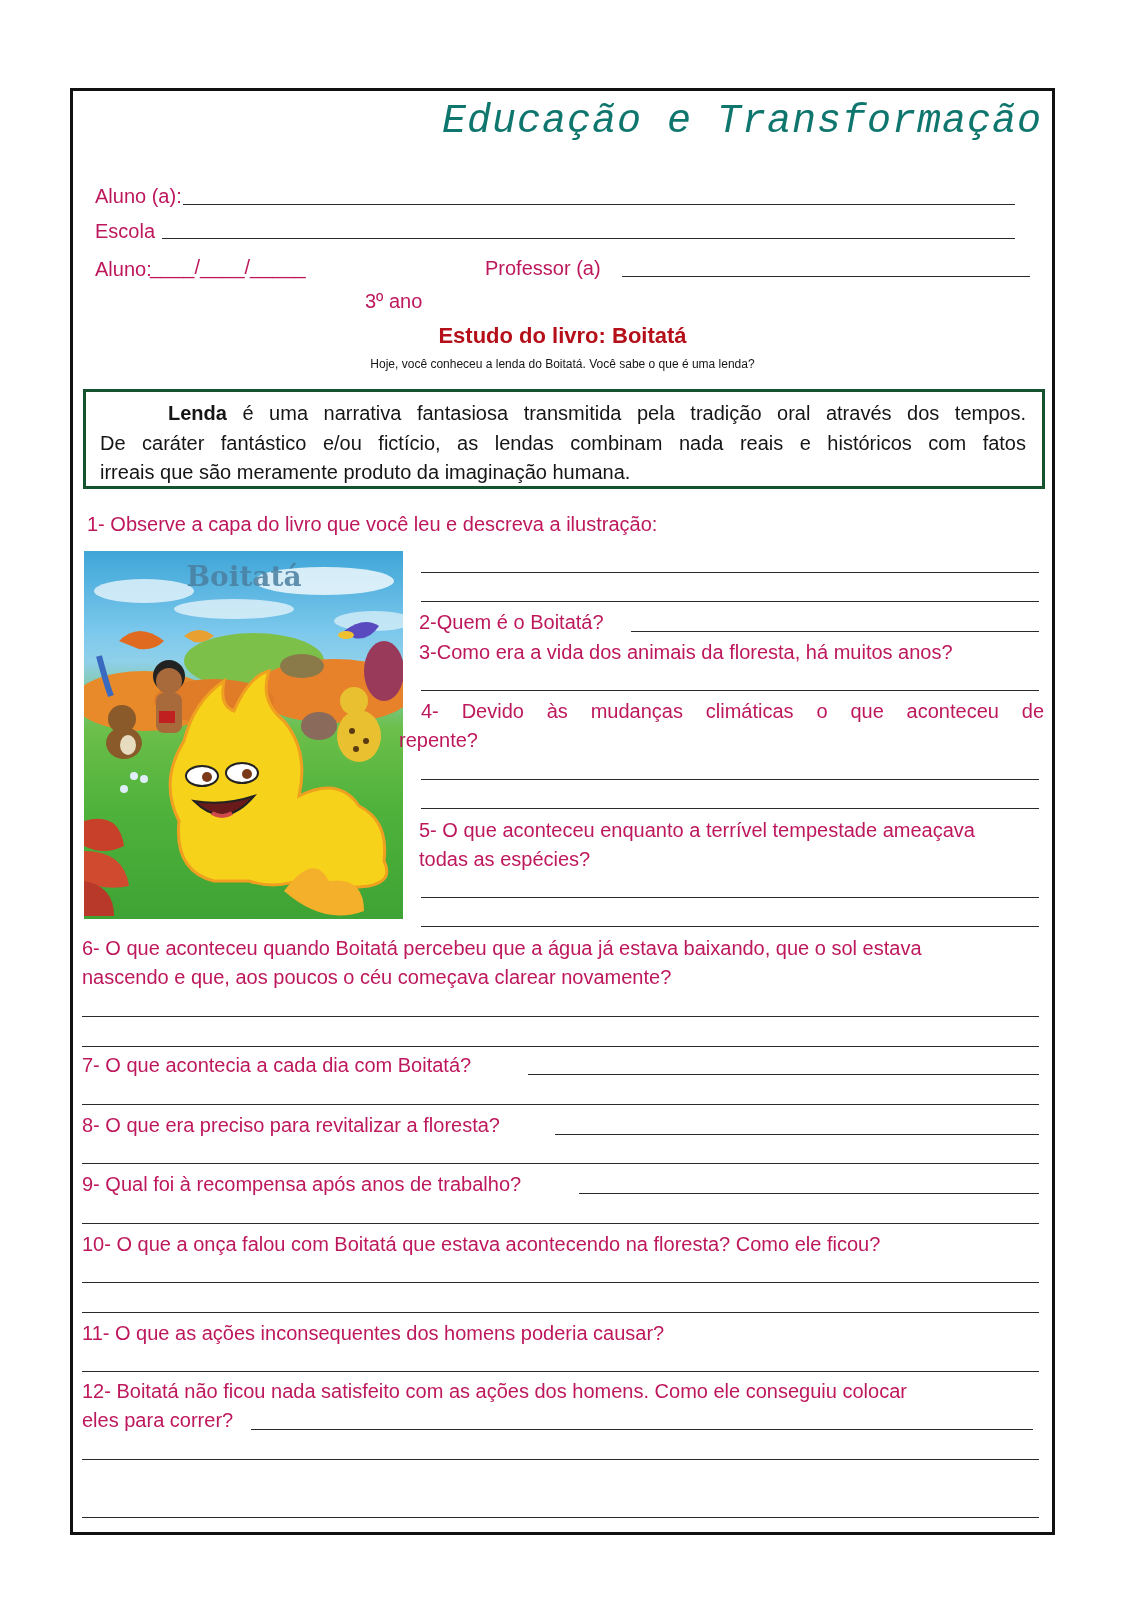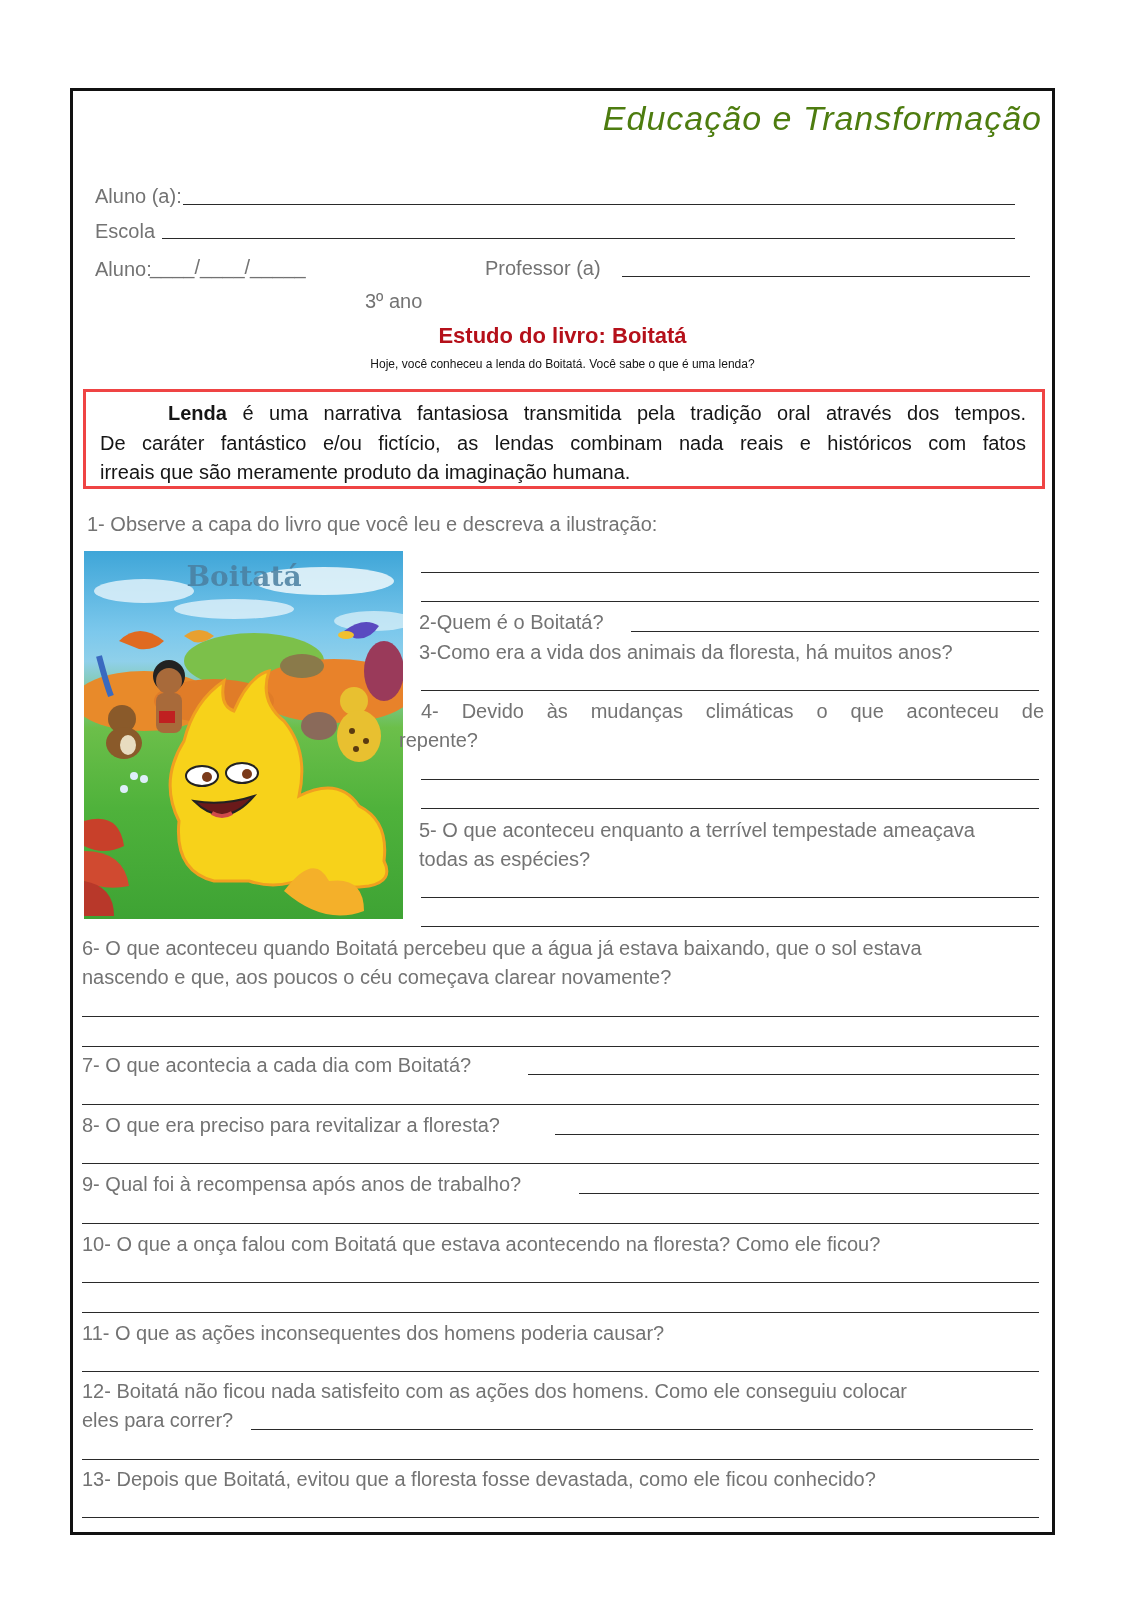--- a/index.html
+++ b/index.html
@@ -1,30 +1,30 @@
 <!DOCTYPE html>
 <html><head>
 <meta charset="utf-8">
 <style>
   html, body { margin:0; padding:0; background:#ffffff; }
   body { width:1132px; height:1600px; position:relative; overflow:hidden;
          font-family:"Liberation Sans", sans-serif; color:#111; }
   .frame { position:absolute; left:70px; top:88px; width:979px; height:1441px;
            border:3px solid #111; box-sizing:content-box; }
   .abs { position:absolute; white-space:nowrap; }
-  .txt { font-size:20px; line-height:24px; color:#737373; }
+  .txt { font-size:20px; line-height:24px; color:#be185d; }
   .line { position:absolute; height:0; border-top:1.6px solid #2a2a2a; }
-  .brand { position:absolute; right:10px; top:8px; font-family:Liberation Sans, sans-serif;
-           font-style:italic; font-size:34px; letter-spacing:1px; color:#4d7c0f; }
+  .brand { position:absolute; right:10px; top:8px; font-family:Liberation Mono, monospace;
+           font-style:italic; font-size:40px; letter-spacing:1px; color:#0f766e; }
   .title { position:absolute; left:0; width:979px; top:232px; text-align:center;
            font-weight:bold; font-size:22px; color:#b5101a; }
   .subtitle { position:absolute; left:0; width:979px; top:266px; text-align:center;
               font-size:12px; color:#151515; }
   .defbox { position:absolute; left:10px; top:298px; width:962px; height:100px;
-            border:3px solid #ef4444; box-sizing:border-box; padding:7px 16px 0 14px;
+            border:3px solid #14532d; box-sizing:border-box; padding:7px 16px 0 14px;
             font-size:20px; line-height:29.5px; text-align:justify; color:#151515; }
   .defbox .indent { display:inline-block; width:68px; }
   .cover { position:absolute; left:11px; top:460px; width:319px; height:368px; overflow:hidden;
            background:linear-gradient(#3fa6d8 0%, #7cc8ec 22%, #8fd0ea 30%, #6cbf4a 48%, #4fb23b 70%, #3ea334 100%); }
   .justify { text-align:justify; text-align-last:justify; }
 </style>
 </head>
 <body>
 
 <div class="frame">
@@ -154,16 +154,15 @@
   <div class="line" style="left:9px;top:1221px;width:957px;"></div>
 
   <span class="abs txt" style="left:9px;top:1230px;">11-  O que as ações inconsequentes dos homens poderia causar?</span>
   <div class="line" style="left:9px;top:1280px;width:957px;"></div>
 
   <span class="abs txt" style="left:9px;top:1288px;">12- Boitatá não ficou nada satisfeito com as ações dos homens. Como ele conseguiu colocar</span>
   <span class="abs txt" style="left:9px;top:1317px;">eles para correr?</span>
   <div class="line" style="left:178px;top:1338px;width:782px;"></div>
   <div class="line" style="left:9px;top:1368px;width:957px;"></div>
 
-  <span class="abs txt" style="left:9px;top:1376px;">13- Depois que Boitatá, evitou que a floresta fosse devastada, como ele ficou conhecido?</span>
   <div class="line" style="left:9px;top:1426px;width:957px;"></div>
 
 </div>
 
 </body></html>

